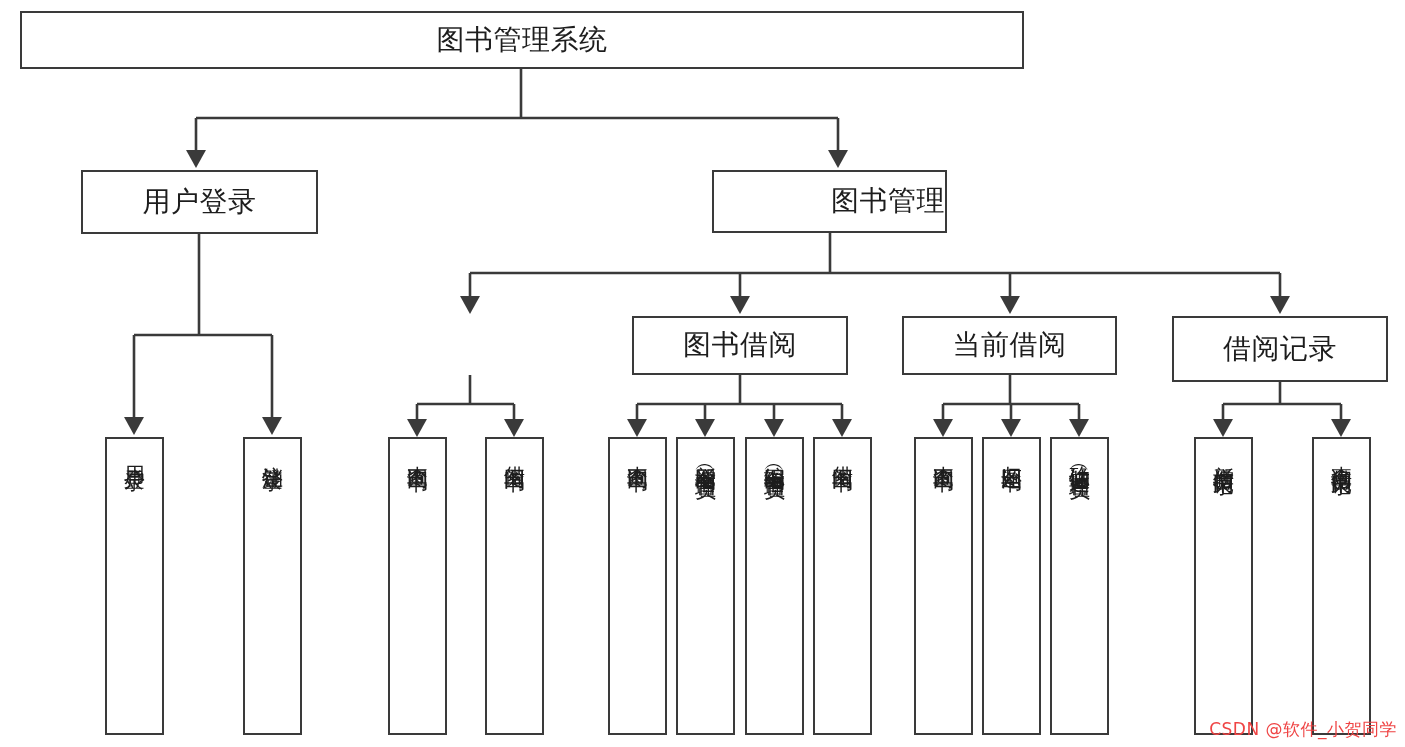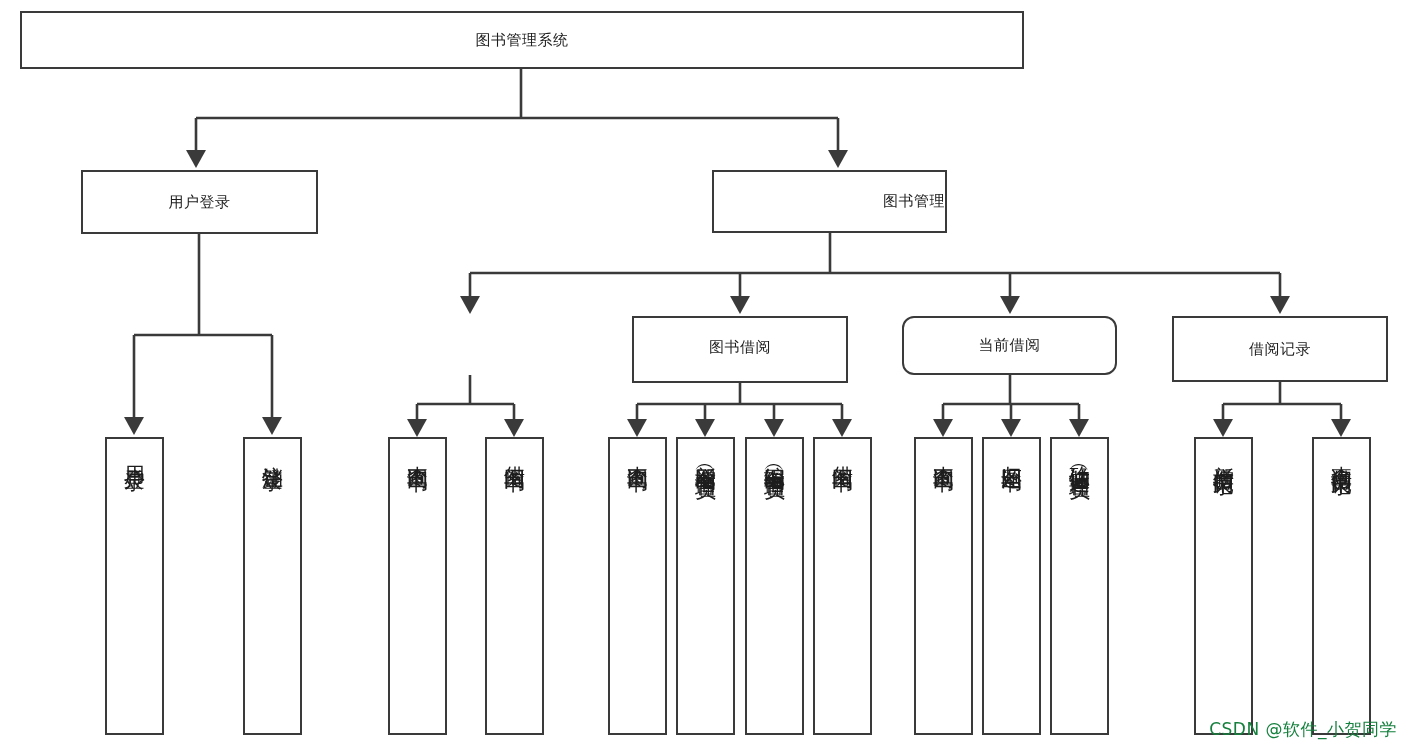--- a/index.html
+++ b/index.html
@@ -31,21 +31,21 @@
     box-sizing: border-box;
     background: #ffffff;
     border: 2px solid #3a3a3a;
     display: flex;
     align-items: center;
     justify-content: center;
     z-index: 2;
   }
   .node-label {
     color: #1d1d1d;
-    font-size: 15px;
+    font-size: 28px;
     line-height: 1.24;
     letter-spacing: 0.5px;
     text-align: center;
     white-space: nowrap;
   }
   
   .node.horiz .node-label {
     writing-mode: horizontal-tb;
   }
   
@@ -59,21 +59,21 @@
     text-orientation: upright;
     font-size: 21px;
     line-height: 1.05;
     letter-spacing: 2px;
     white-space: nowrap;
   }
   #watermark {
     position: absolute;
     right: 8px;
     bottom: 6px;
-    color: #15803d;
+    color: #ef4444;
     font-size: 17px;
     letter-spacing: 0.5px;
     z-index: 5;
     white-space: nowrap;
   }
 </style>
 </head>
 <body>
 
 <div id="diagram-root">
@@ -134,25 +134,25 @@
 
   <div class="node horiz" style="left:81px; top:170px; width:237px; height:64px;">
     <span class="node-label">用户登录</span>
   </div>
 
   <div class="node horiz" style="left:712px; top:170px; width:235px; height:63px;justify-content:flex-end;">
     <span class="node-label">图书管理</span>
   </div>
 
 
-  <div class="node horiz" style="left:632px; top:316px; width:216px; height:67px;font-family:Liberation Mono, monospace;">
+  <div class="node horiz" style="left:632px; top:316px; width:216px; height:59px;">
     <span class="node-label">图书借阅</span>
   </div>
 
-  <div class="node horiz" style="left:902px; top:316px; width:215px; height:59px;border-radius:12px;">
+  <div class="node horiz" style="left:902px; top:316px; width:215px; height:59px;">
     <span class="node-label">当前借阅</span>
   </div>
 
   <div class="node horiz" style="left:1172px; top:316px; width:216px; height:66px;">
     <span class="node-label">借阅记录</span>
   </div>
 
   <div class="node vert" style="left:105px; top:437px; width:59px; height:298px;">
     <span class="node-label">用户登录</span>
   </div>

